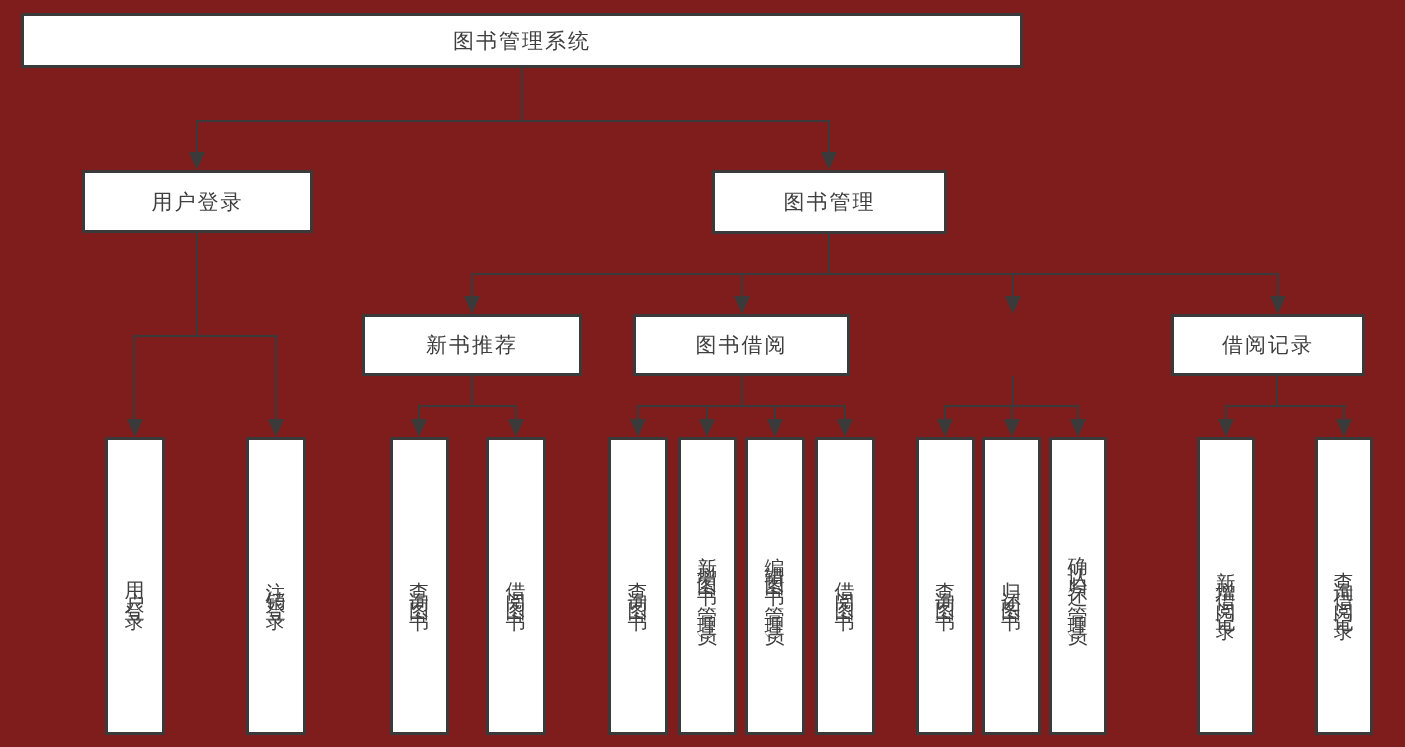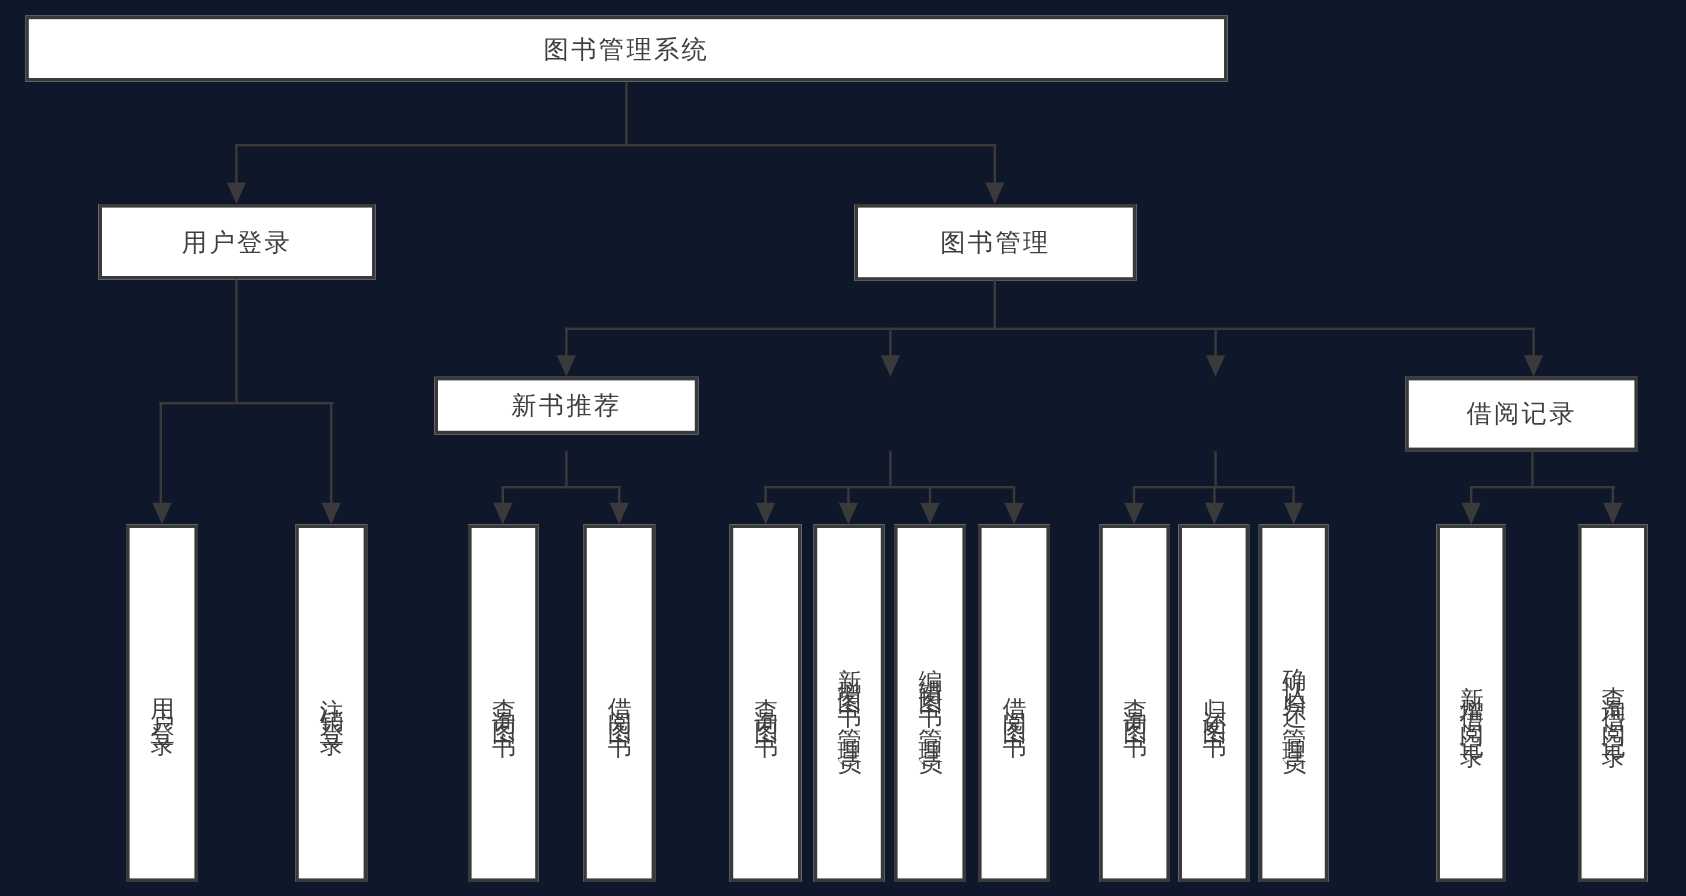--- a/index.html
+++ b/index.html
@@ -1,20 +1,20 @@
 <!DOCTYPE html>
 <html><head>
 <meta charset="utf-8">
 <style>
   html, body { margin: 0; padding: 0; background: #ffffff; }
   .canvas {
     position: relative;
     width: 1405px;
     height: 747px;
-    background: #0f172a;
+    background: #7f1d1d;
     font-family: "Liberation Sans", "DejaVu Sans", sans-serif;
     overflow: hidden;
   }
   .box {
     position: absolute;
     box-sizing: border-box;
     border: 3px solid #3a3a3a;
     background: #ffffff;
     display: flex;
     align-items: center;
@@ -84,22 +84,25 @@
   <div class="hline" style="left:471px; top:273px; width:807px;"></div>
   <div class="vline" style="left:471px; top:273px; height:25px;"></div>
   <div class="arrow" style="left:464px; top:296px;"></div>
   <div class="vline" style="left:741px; top:273px; height:25px;"></div>
   <div class="arrow" style="left:734px; top:296px;"></div>
   <div class="vline" style="left:1012px; top:273px; height:25px;"></div>
   <div class="arrow" style="left:1005px; top:296px;"></div>
   <div class="vline" style="left:1277px; top:273px; height:25px;"></div>
   <div class="arrow" style="left:1270px; top:296px;"></div>
 
-  <div class="box" style="left:362px; top:314px; width:220px; height:48px;">
+  <div class="box" style="left:362px; top:314px; width:220px; height:62px;">
     <span>新书推荐</span>
+  </div>
+  <div class="box" style="left:633px; top:314px; width:217px; height:62px;">
+    <span>图书借阅</span>
   </div>
   <div class="box" style="left:1171px; top:314px; width:194px; height:62px;">
     <span>借阅记录</span>
   </div>
 
   <div class="vline" style="left:471px; top:376px; height:31px;"></div>
   <div class="hline" style="left:418px; top:405px; width:99px;"></div>
   <div class="vline" style="left:418px; top:405px; height:16px;"></div>
   <div class="arrow" style="left:411px; top:419px;"></div>
   <div class="vline" style="left:515px; top:405px; height:16px;"></div>

